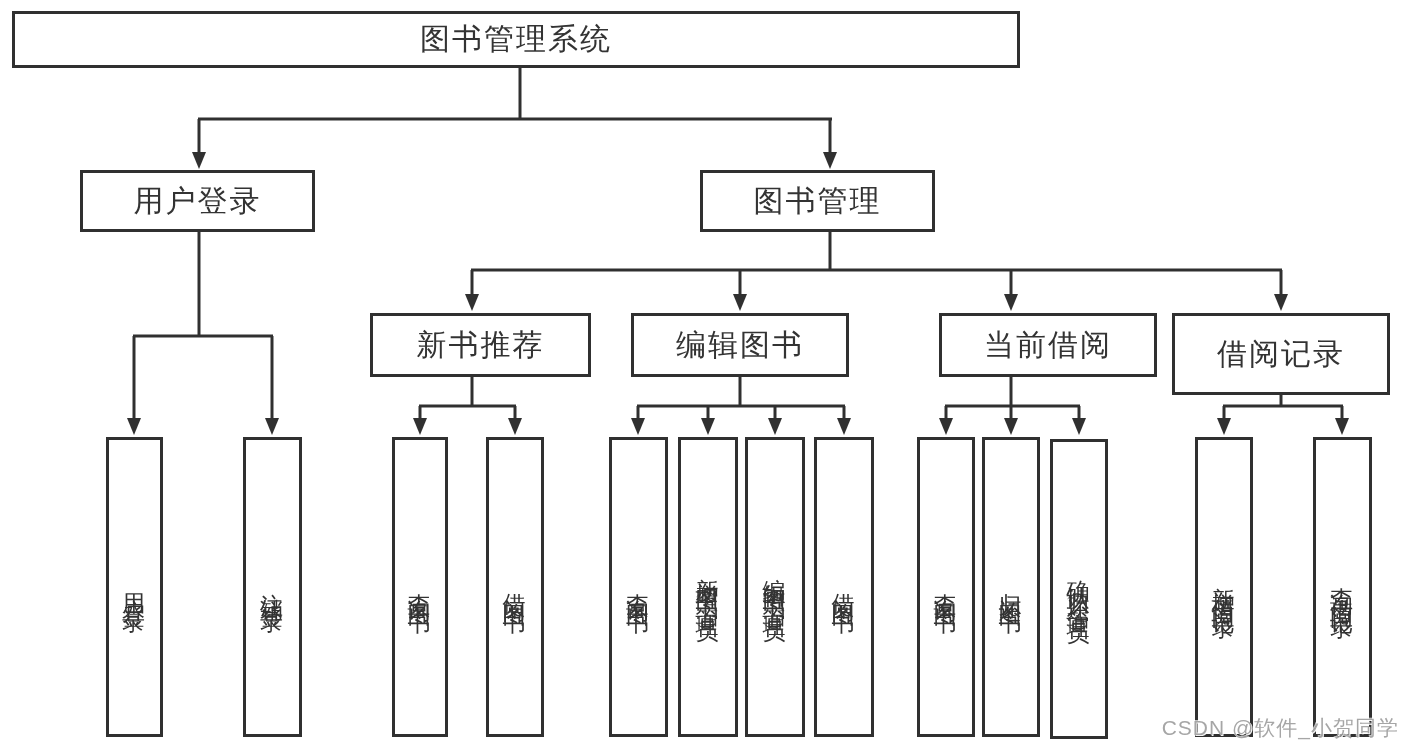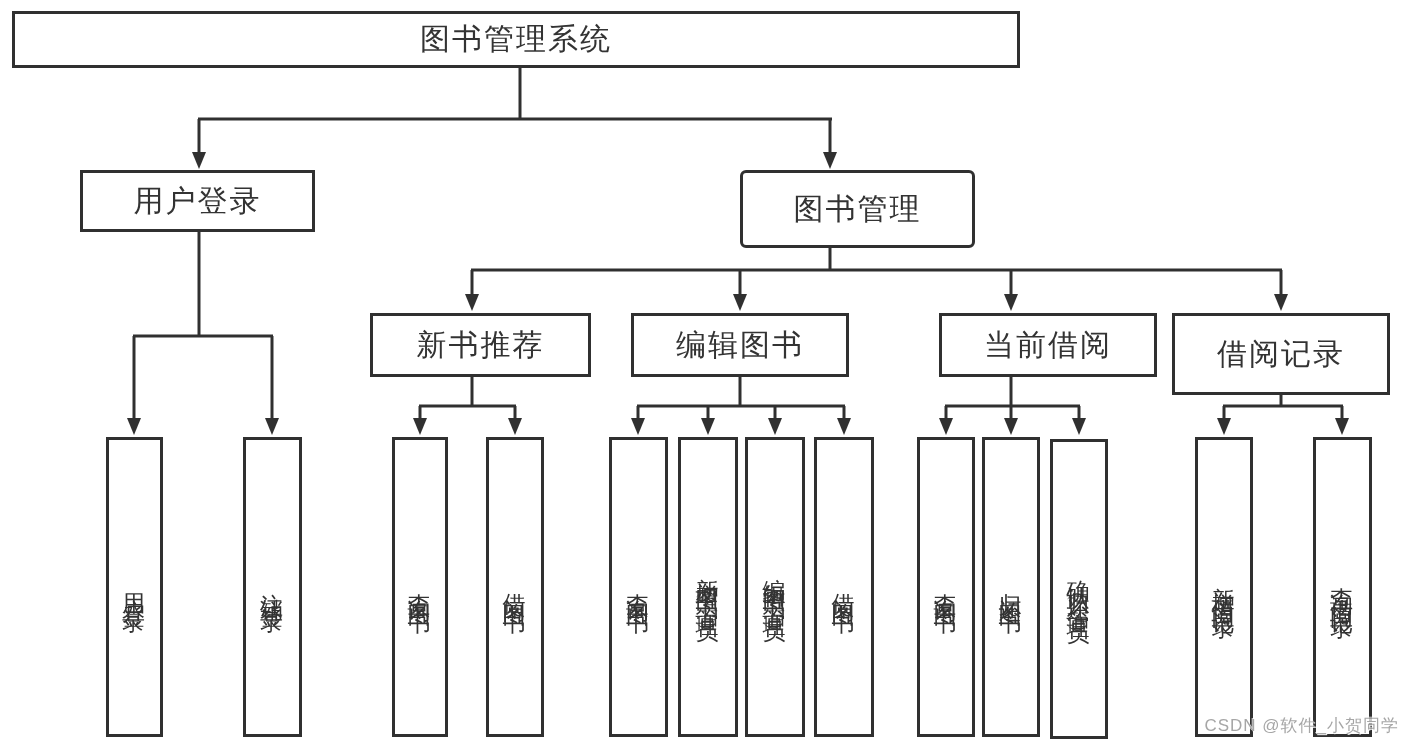--- a/index.html
+++ b/index.html
@@ -60,21 +60,21 @@
     writing-mode: vertical-rl;
     text-orientation: mixed;
     font-size: 23px;
     letter-spacing: 6px;
     color: var(--text);
   }
   .watermark {
     position: absolute;
     right: 6px;
     top: 714px;
-    font-size: 17px;
+    font-size: 21px;
     letter-spacing: 1px;
     color: var(--watermark);
     text-shadow: 1px 1px 0 rgba(255,255,255,0.95), -1px -1px 0 rgba(255,255,255,0.7);
     z-index: 5;
     white-space: nowrap;
     text-align: center;
   }
 </style>
 </head>
 <body>
@@ -153,21 +153,21 @@
       <line x1="1224" y1="406" x2="1224" y2="420"></line>
       <polygon points="1217,418 1231,418 1224,435"></polygon>
       <line x1="1342" y1="406" x2="1342" y2="420"></line>
       <polygon points="1335,418 1349,418 1342,435"></polygon>
     </g>
   </svg>
 
   <div class="hbox" style="left:12px; top:11px; width:1008px; height:57px;">图书管理系统</div>
 
   <div class="hbox" style="left:80px; top:170px; width:235px; height:62px;">用户登录</div>
-  <div class="hbox" style="left:740px; top:170px; width:235px; height:78px;border-radius:6px;">图书管理</div>
+  <div class="hbox" style="left:700px; top:170px; width:235px; height:62px;">图书管理</div>
 
   <div class="hbox" style="left:362px; top:313px; width:221px; height:64px;margin-left:8px;">新书推荐</div>
   <div class="hbox" style="left:631px; top:313px; width:218px; height:64px;">编辑图书</div>
   <div class="hbox" style="left:902px; top:313px; width:218px; height:64px;margin-left:37px;">当前借阅</div>
   <div class="hbox" style="left:1172px; top:313px; width:218px; height:82px;">借阅记录</div>
 
   <div class="vbox" style="left:106px; top:437px; width:57px; height:300px;">用户登录</div>
   <div class="vbox" style="left:243px; top:437px; width:59px; height:300px;">注销登录</div>
 
   <div class="vbox" style="left:392px; top:437px; width:56px; height:300px;">查询图书</div>

